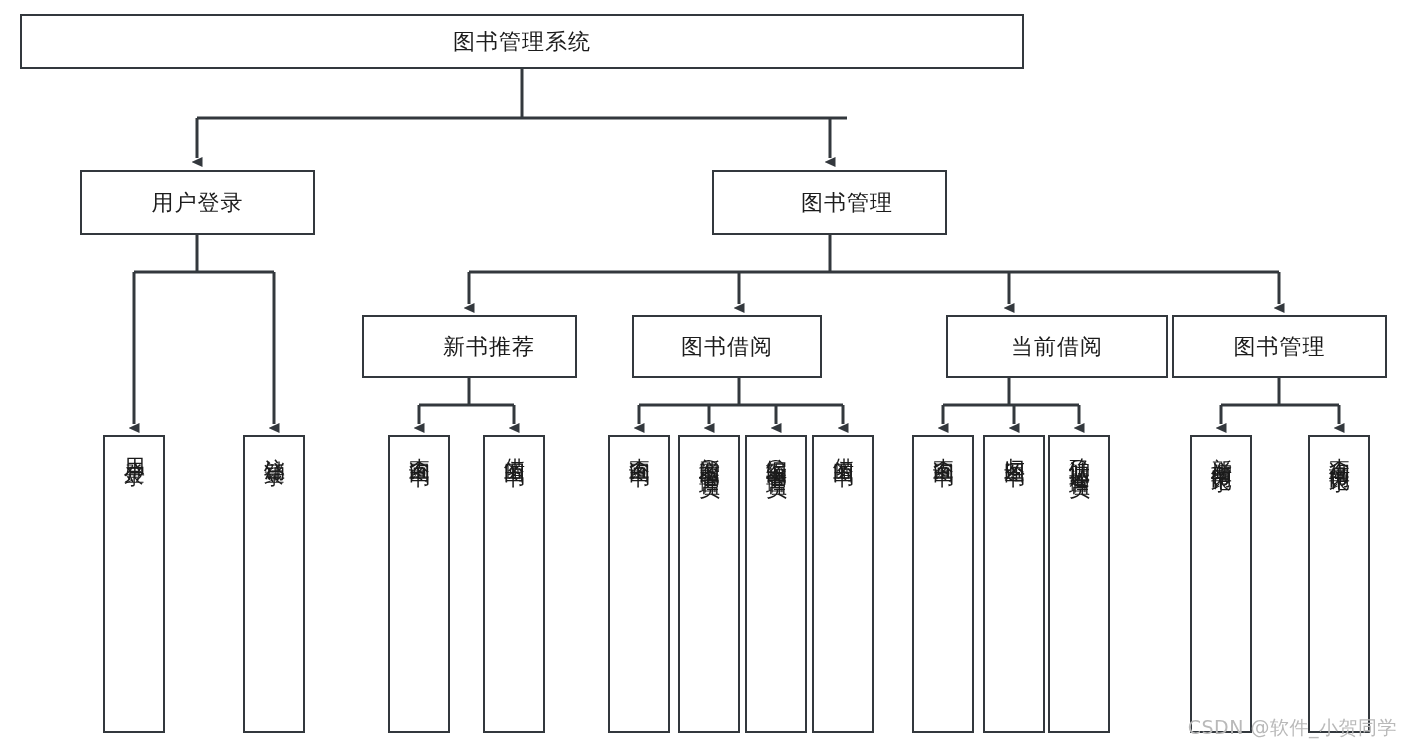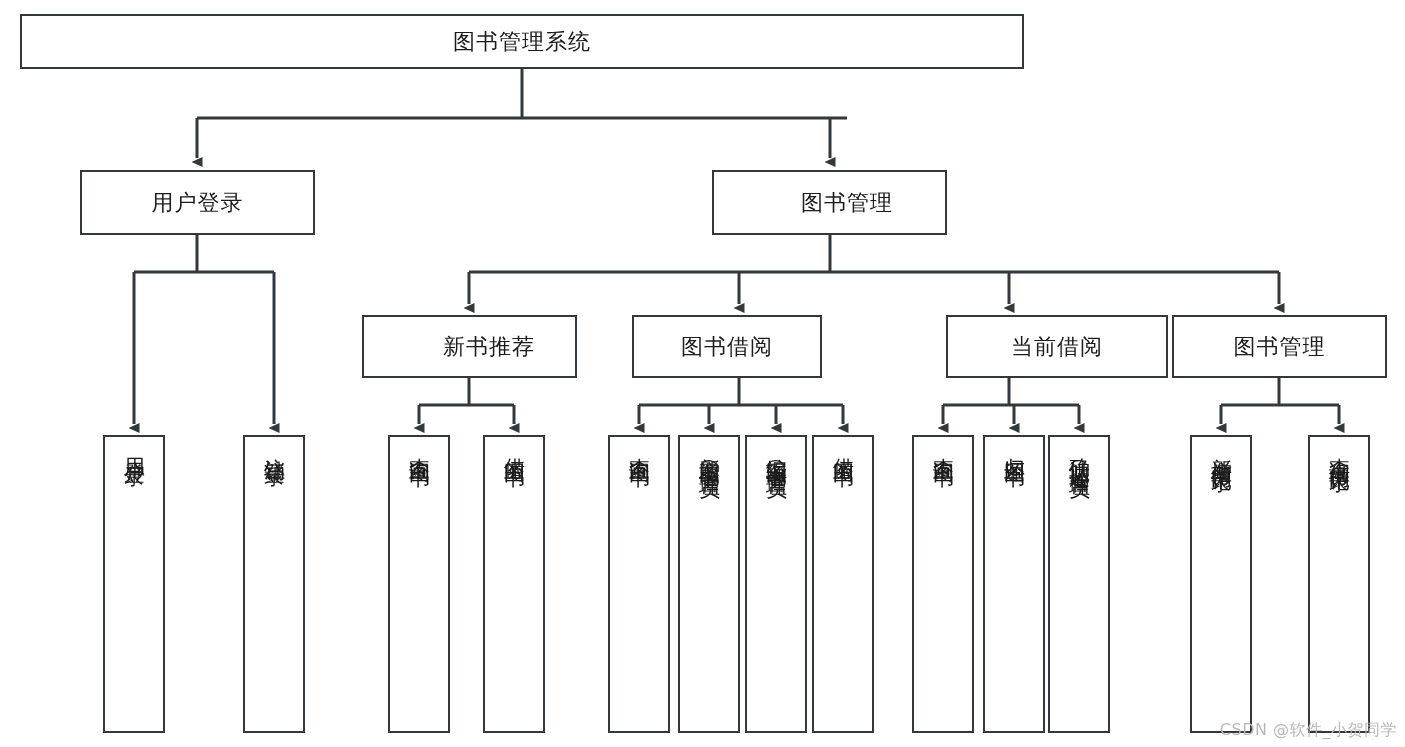--- a/index.html
+++ b/index.html
@@ -54,21 +54,21 @@
     text-orientation: upright;
     font-size: 21px;
     letter-spacing: 3px;
     line-height: 1;
     white-space: nowrap;
   }
   .watermark {
     position: absolute;
     right: 8px;
     bottom: 6px;
-    font-size: 16px;
+    font-size: 19px;
     color: #b9b9b9;
     letter-spacing: 0.5px;
     white-space: nowrap;
     pointer-events: none;
   }
 </style>
 </head>
 <body>
 
 <div id="canvas">

